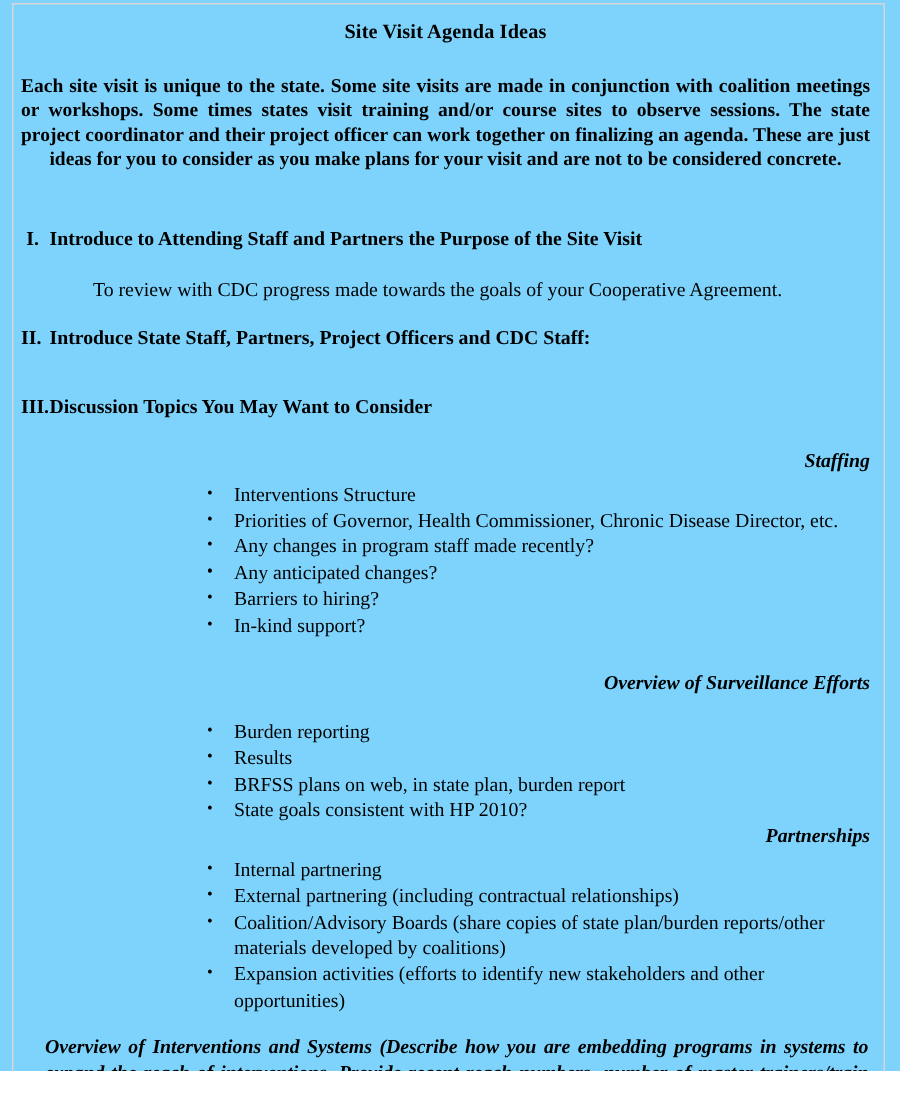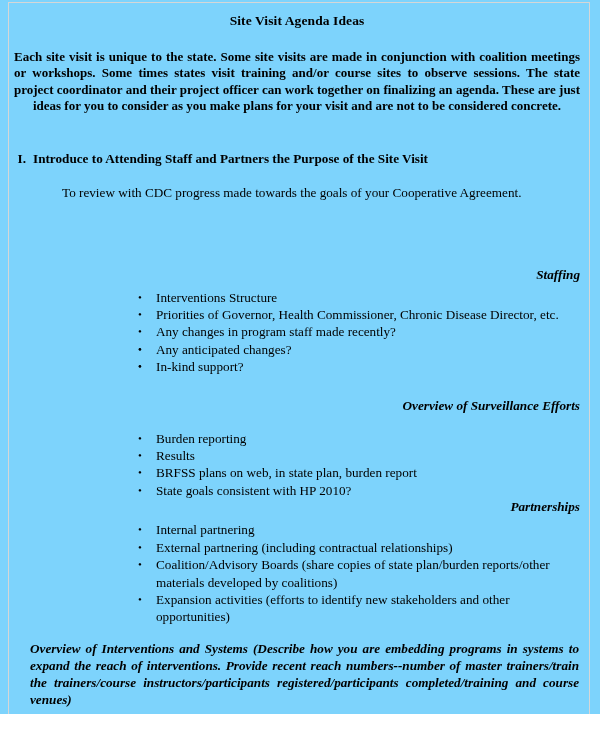--- a/index.html
+++ b/index.html
@@ -178,23 +178,31 @@
       <span class="roman-num">I.</span>
       <span class="roman-text">Introduce to Attending Staff and Partners the Purpose of the Site Visit</span>
     </div>
 
     <div class="sp-18"></div>
 
     <div class="sub-note">To review with CDC progress made towards the goals of your Cooperative Agreement.</div>
 
     <div class="sp-16"></div>
 
+    <div class="roman-item">
+      <span class="roman-num">II.</span>
+      <span class="roman-text">Introduce State Staff, Partners, Project Officers and CDC Staff:</span>
+    </div>
 
     <div class="sp-30"></div>
 
+    <div class="roman-item">
+      <span class="roman-num">III.</span>
+      <span class="roman-text">Discussion Topics You May Want to Consider</span>
+    </div>
 
     <div class="sp-20"></div>
 
     <div class="sub-head">Staffing</div>
 
     <div class="sp-6"></div>
 
     <ul class="bullets">
       <li>
         <span class="bullet-dot">•</span>
@@ -210,20 +218,21 @@
       </li>
       <li>
         <span class="bullet-dot">•</span>
       </li>
       <li>
         <span class="bullet-dot">•</span>
         <span class="bullet-text">Any anticipated changes?</span>
       </li>
       <li>
         <span class="bullet-dot">•</span>
+        <span class="bullet-text">Barriers to hiring?</span>
       </li>
       <li>
         <span class="bullet-dot">•</span>
         <span class="bullet-text">In-kind support?</span>
       </li>
     </ul>
 
     <div class="sp-22"></div>
 
     <div class="sub-head">Overview of Surveillance Efforts</div>

